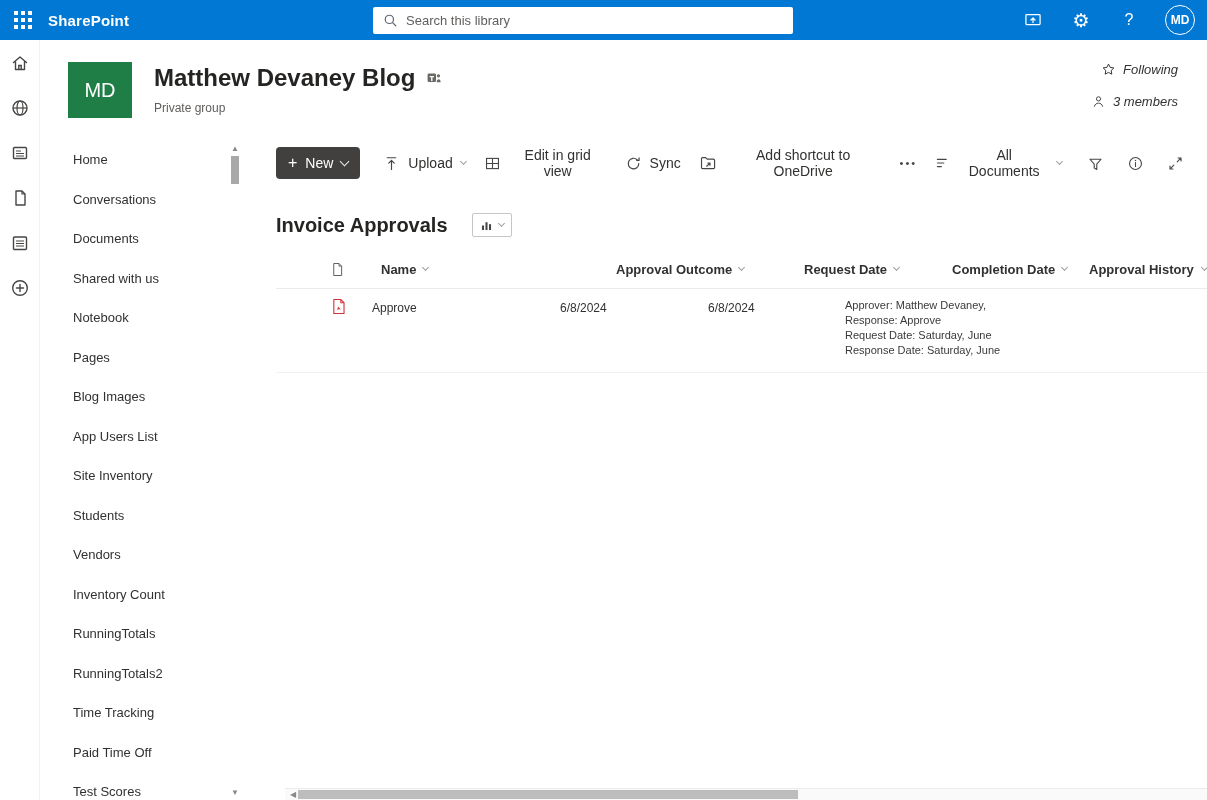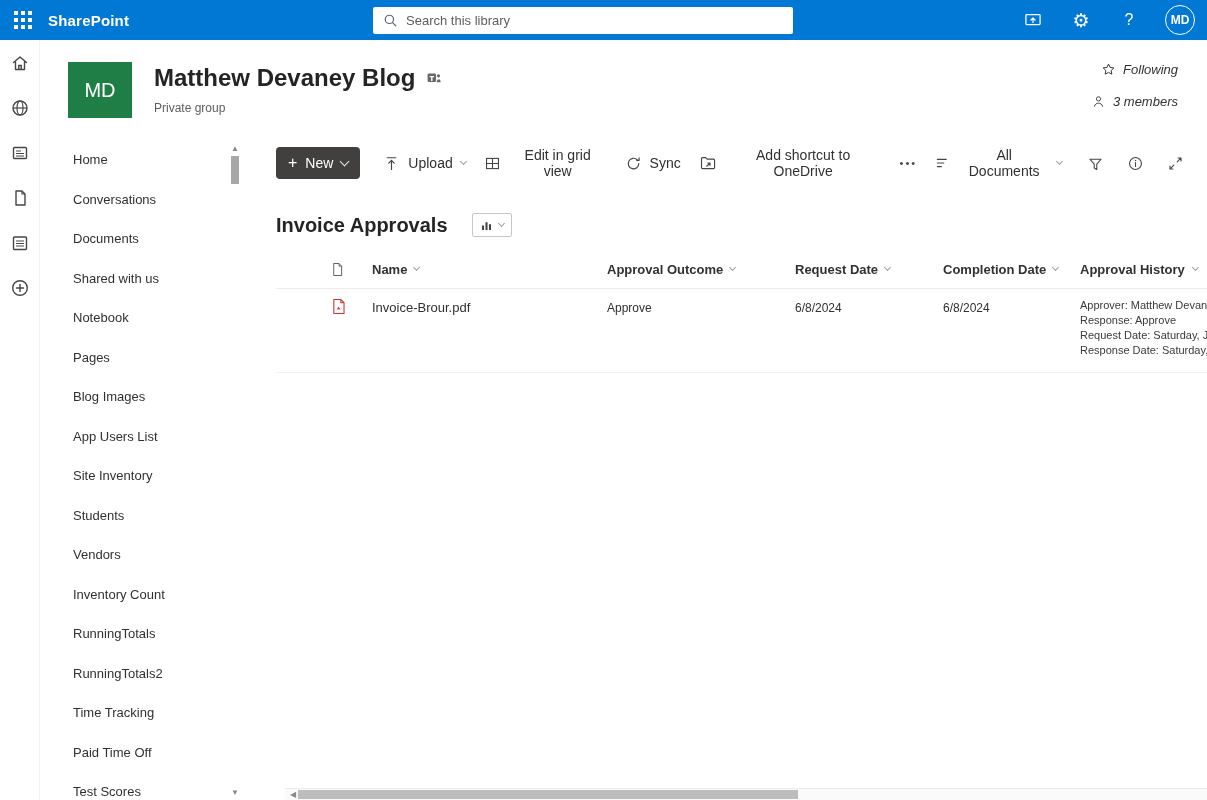--- a/index.html
+++ b/index.html
@@ -86,21 +86,21 @@
   .list-heading h2 { font-size:20px; font-weight:600; color:#252423; }
   .chart-view-btn { display:flex; align-items:center; gap:6px; border:1px solid #c8c6c4; border-radius:2px;
                     height:24px; padding:0 7px; background:#fff; }
 
   
   .table { margin-top:13px; }
   .thead { display:flex; align-items:center; height:39px; border-bottom:1px solid #edebe9;
            padding-left:54px; font-size:13px; font-weight:600; color:#323130; }
   .th { display:flex; align-items:center; gap:7px; cursor:pointer; }
   .col-icon { width:42px; display:flex; align-items:flex-start; }
-  .col-name { width:235px; }
+  .col-name { width:235px;margin-left:9px; }
   .col-outcome { width:188px; }
   .col-request { width:148px; }
   .col-completion { width:137px; }
   .col-history { flex:1; min-width:0;gap:8px; }
   .trow { display:flex; align-items:flex-start; padding:9px 0 14px; padding-left:54px;
           border-bottom:1px solid #f3f2f1; cursor:pointer; }
   .cell-name { font-size:13px; color:#323130; padding-top:2px; }
   .cell-plain { font-size:12px; color:#323130; padding-top:3px; }
   .cell-history { font-size:11px; color:#3b3a39; line-height:15px; }
   .cell-history div { white-space:nowrap; overflow:hidden; }
@@ -424,21 +424,20 @@
           <div class="trow">
             <div class="col-icon">
               <span>
                 <svg width="17" height="17" viewBox="0 0 20 20">
                     <path d="M4.5 1.8h8.2l3.8 3.8v12.6H4.5z" fill="#fff" stroke="#d13438" stroke-width="1.3" stroke-linejoin="round"></path>
                     <path d="M12.7 1.8v3.8h3.8" fill="none" stroke="#d13438" stroke-width="1.2"></path>
                     <path d="M7 14.6c1.7-.9 2.5-3.1 2.2-4.7 1.5.9 2.8 2.3 3.6 3.6-1.9-.4-4.2.1-5.8 1.1z" fill="#d13438"></path>
                   </svg>
               </span>
             </div>
-            <div class="col-name cell-name">Invoice-Brour.pdf</div>
             <div class="col-outcome cell-plain">Approve</div>
             <div class="col-request cell-plain">6/8/2024</div>
             <div class="col-completion cell-plain">6/8/2024</div>
             <div class="col-history cell-history">
               <div>Approver: Matthew Devaney,</div>
               <div>Response: Approve</div>
               <div>Request Date: Saturday, June</div>
               <div>Response Date: Saturday, June</div>
             </div>
           </div>

